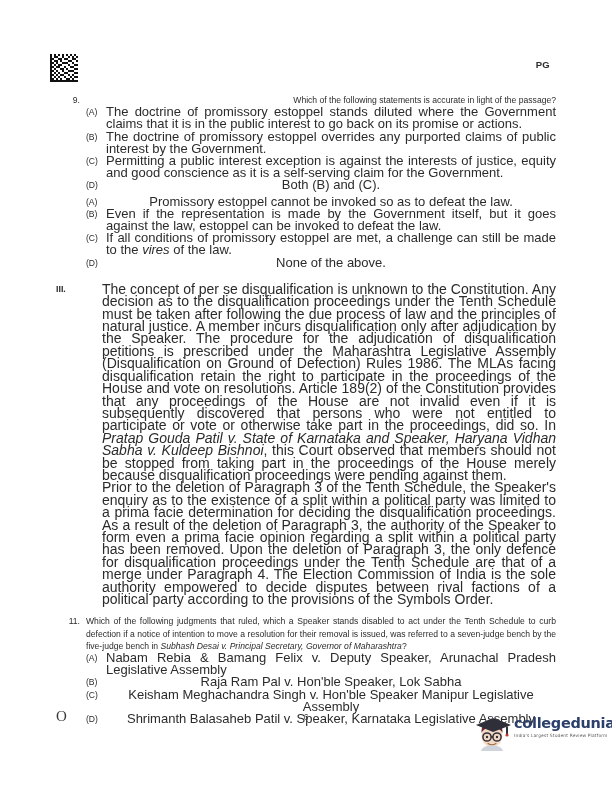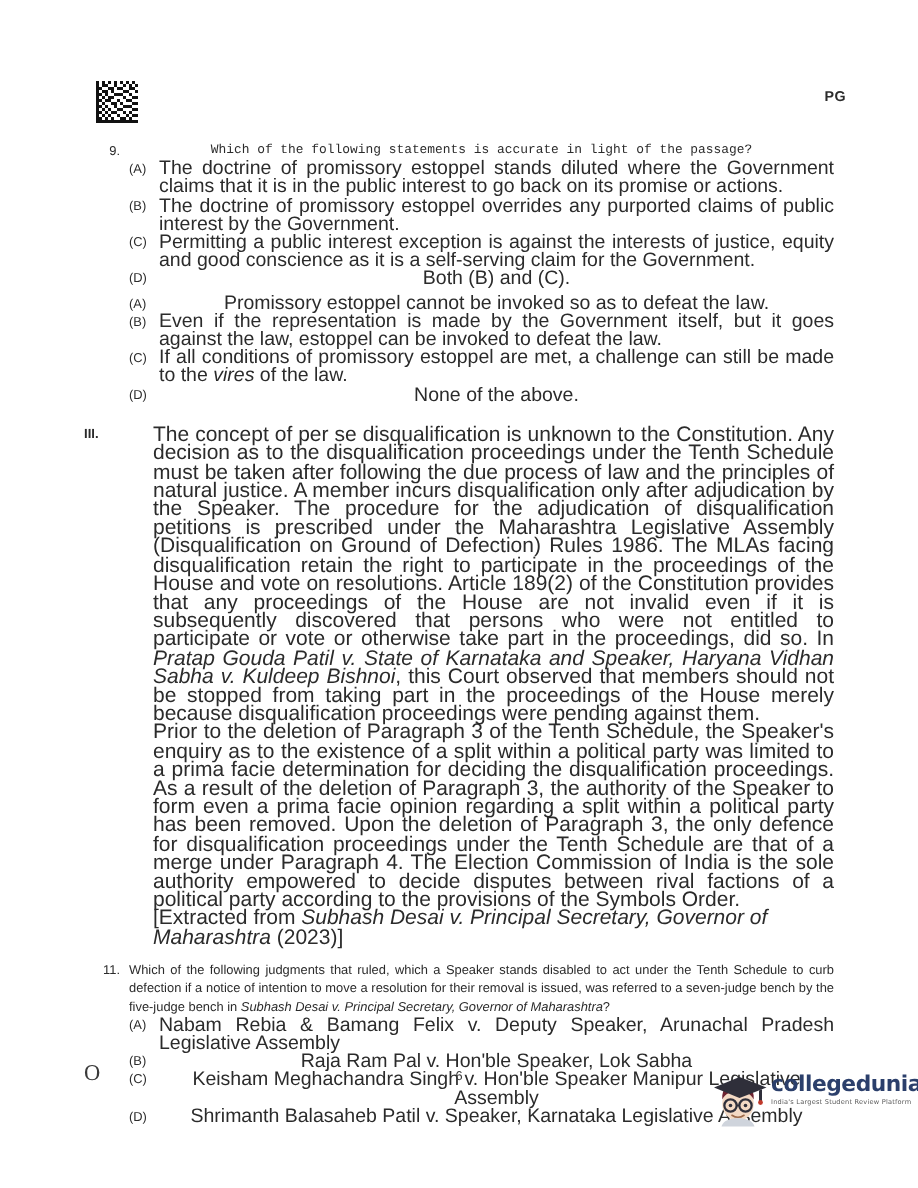--- a/index.html
+++ b/index.html
@@ -19,21 +19,21 @@
     position: absolute;
     left: 0; top: 0;
     width: 612px;
     height: 792px;
     overflow: hidden;
   }
 
   
   .header {
     position: absolute;
-    left: 64px;
+    left: 50px;
     top: 52px;
     width: 500px;
     height: 36px;
   }
   .datamatrix {
     position: absolute;
     left: 0px;
     top: 2px;
     width: 28px;
     height: 28px;
@@ -71,21 +71,21 @@
     font-size: 8.6px;
     line-height: 12.2px;
   }
   .qtext {
     flex: 1;
     font-size: 8.6px;
     line-height: 12.2px;
     text-align: justify;
     text-justify: inter-word;
   }
-  .qtext.nojust { text-align: center; font-family: Liberation Mono, monospace; }
+  .qtext.nojust { text-align: right; }
 
   .opts {
     margin-top: 0px;
     padding-left: 30px;
   }
   .optrow {
     display: flex;
     align-items: flex-start;
     margin-bottom: 0px;
   }
@@ -335,21 +335,20 @@
           <div class="opttext nojust">None of the above.</div>
         </div>
       </div>
     </div>
 
     <div class="passage">
       <div class="roman">III.</div>
       <div class="ptext">
         <p><span>The concept of per se disqualification is unknown to the Constitution. Any decision as to the disqualification proceedings under the Tenth Schedule must be taken after following the due process of law and the principles of natural justice. A member incurs disqualification only after adjudication by the Speaker. The procedure for the adjudication of disqualification petitions is prescribed under the Maharashtra Legislative Assembly (Disqualification on Ground of Defection) Rules 1986. The MLAs facing disqualification retain the right to participate in the proceedings of the House and vote on resolutions. Article 189(2) of the Constitution provides that any proceedings of the House are not invalid even if it is subsequently discovered that persons who were not entitled to participate or vote or otherwise take part in the proceedings, did so. In </span><i>Pratap Gouda Patil v. State of Karnataka and Speaker, Haryana Vidhan Sabha v. Kuldeep Bishnoi</i><span>, this Court observed that members should not be stopped from taking part in the proceedings of the House merely because disqualification proceedings were pending against them.</span></p>
         <p>Prior to the deletion of Paragraph 3 of the Tenth Schedule, the Speaker's enquiry as to the existence of a split within a political party was limited to a prima facie determination for deciding the disqualification proceedings. As a result of the deletion of Paragraph 3, the authority of the Speaker to form even a prima facie opinion regarding a split within a political party has been removed. Upon the deletion of Paragraph 3, the only defence for disqualification proceedings under the Tenth Schedule are that of a merge under Paragraph 4. The Election Commission of India is the sole authority empowered to decide disputes between rival factions of a political party according to the provisions of the Symbols Order.</p>
-        <p class="extract"><span>[Extracted from </span><i>Subhash Desai v. Principal Secretary, Governor of Maharashtra</i><span> (2023)]</span></p>
       </div>
     </div>
 
     <div class="qblock q11wrap">
       <div class="qrow">
         <div class="qnum">11.</div>
         <div class="qtext"><span>Which of the following judgments that ruled, which a Speaker stands disabled to act under the Tenth Schedule to curb defection if a notice of intention to move a resolution for their removal is issued, was referred to a seven-judge bench by the five-judge bench in </span><i>Subhash Desai v. Principal Secretary, Governor of Maharashtra</i><span>?</span></div>
       </div>
       <div class="opts">
         <div class="optrow">

